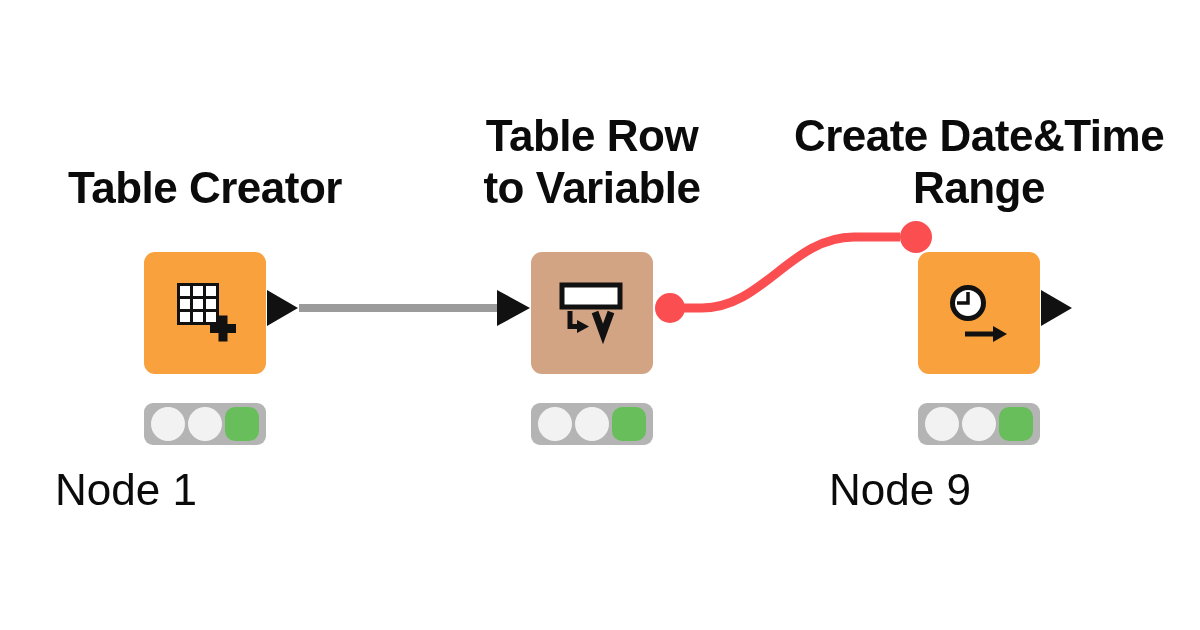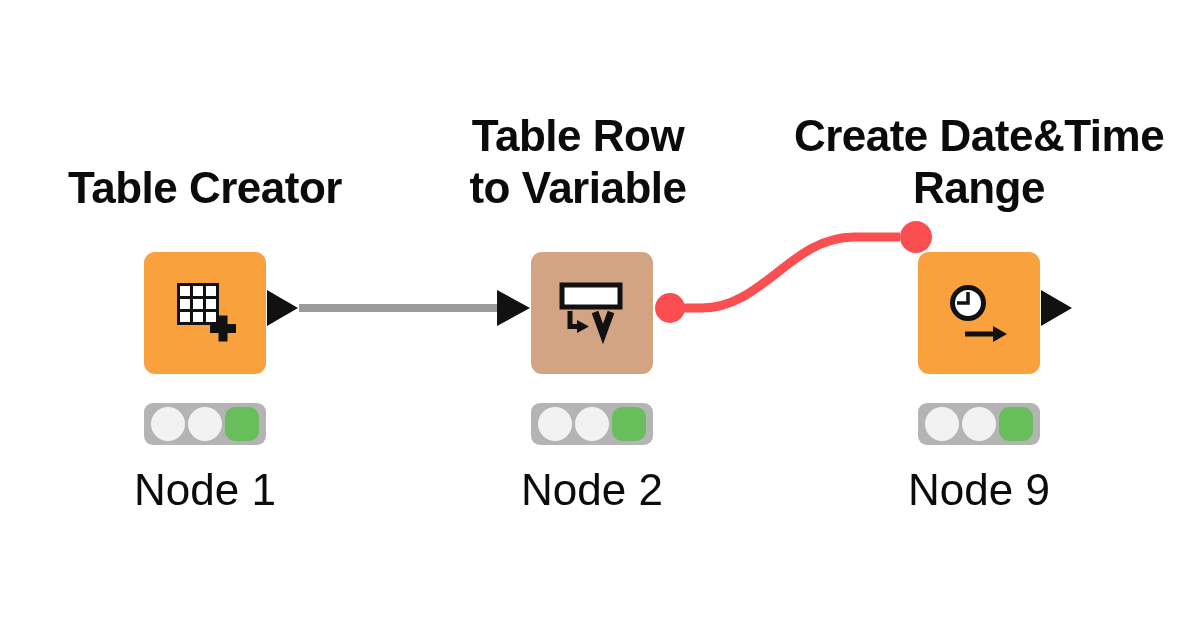--- a/index.html
+++ b/index.html
@@ -40,33 +40,32 @@
     display:flex;align-items:center;justify-content:center;
     gap:3px;
   }
   .dot{width:34px;height:34px;border-radius:50%;}
   .dot-off{background:#F2F2F2;}
   .dot-on{background:#68BE5B;border-radius:10px;}
   .node-name{
     position:absolute;
     top:464px;
     width:300px;
-    text-align:center;
     font-size:44px;
     font-weight:400;
     line-height:52px;
     color:#0b0b0b;
   }
   .wires{
     position:absolute;
     left:0;top:0;
     pointer-events:none;
   }
   
-  .c1-label{left:-25px;}  .c2-label{left:348px;}  .c3-label{left:749px;}
+  .c1-label{left:-25px;}  .c2-label{left:362px;}  .c3-label{left:749px;}
   .c1-square{left:144px;} .c2-square{left:531px;} .c3-square{left:918px;}
   .c1-lights{left:144px;} .c2-lights{left:531px;} .c3-lights{left:918px;}
   .c1-name{left:55px;}    .c2-name{left:442px;}   .c3-name{left:829px;}
 </style>
 </head>
 <body>
 
 <div class="canvas">
 
   <div class="node-label c1-label">Table Creator</div>
@@ -120,21 +119,20 @@
     <span class="dot dot-off"></span>
     <span class="dot dot-on"></span>
   </div>
   <div class="lights c3-lights">
     <span class="dot dot-off"></span>
     <span class="dot dot-off"></span>
     <span class="dot dot-on"></span>
   </div>
 
   <div class="node-name c1-name">Node 1</div>
-  <div class="node-name c2-name">Node 2</div>
   <div class="node-name c3-name">Node 9</div>
 
   <svg class="wires" width="1200" height="630" viewBox="0 0 1200 630">
 
     <line x1="299" y1="308" x2="500" y2="308" stroke="#9B9B9B" stroke-width="8"></line>
 
     <polygon points="267,290 267,326 298,308" fill="#111"></polygon>
 
     <polygon points="497,290 497,326 530,308" fill="#111"></polygon>
 

